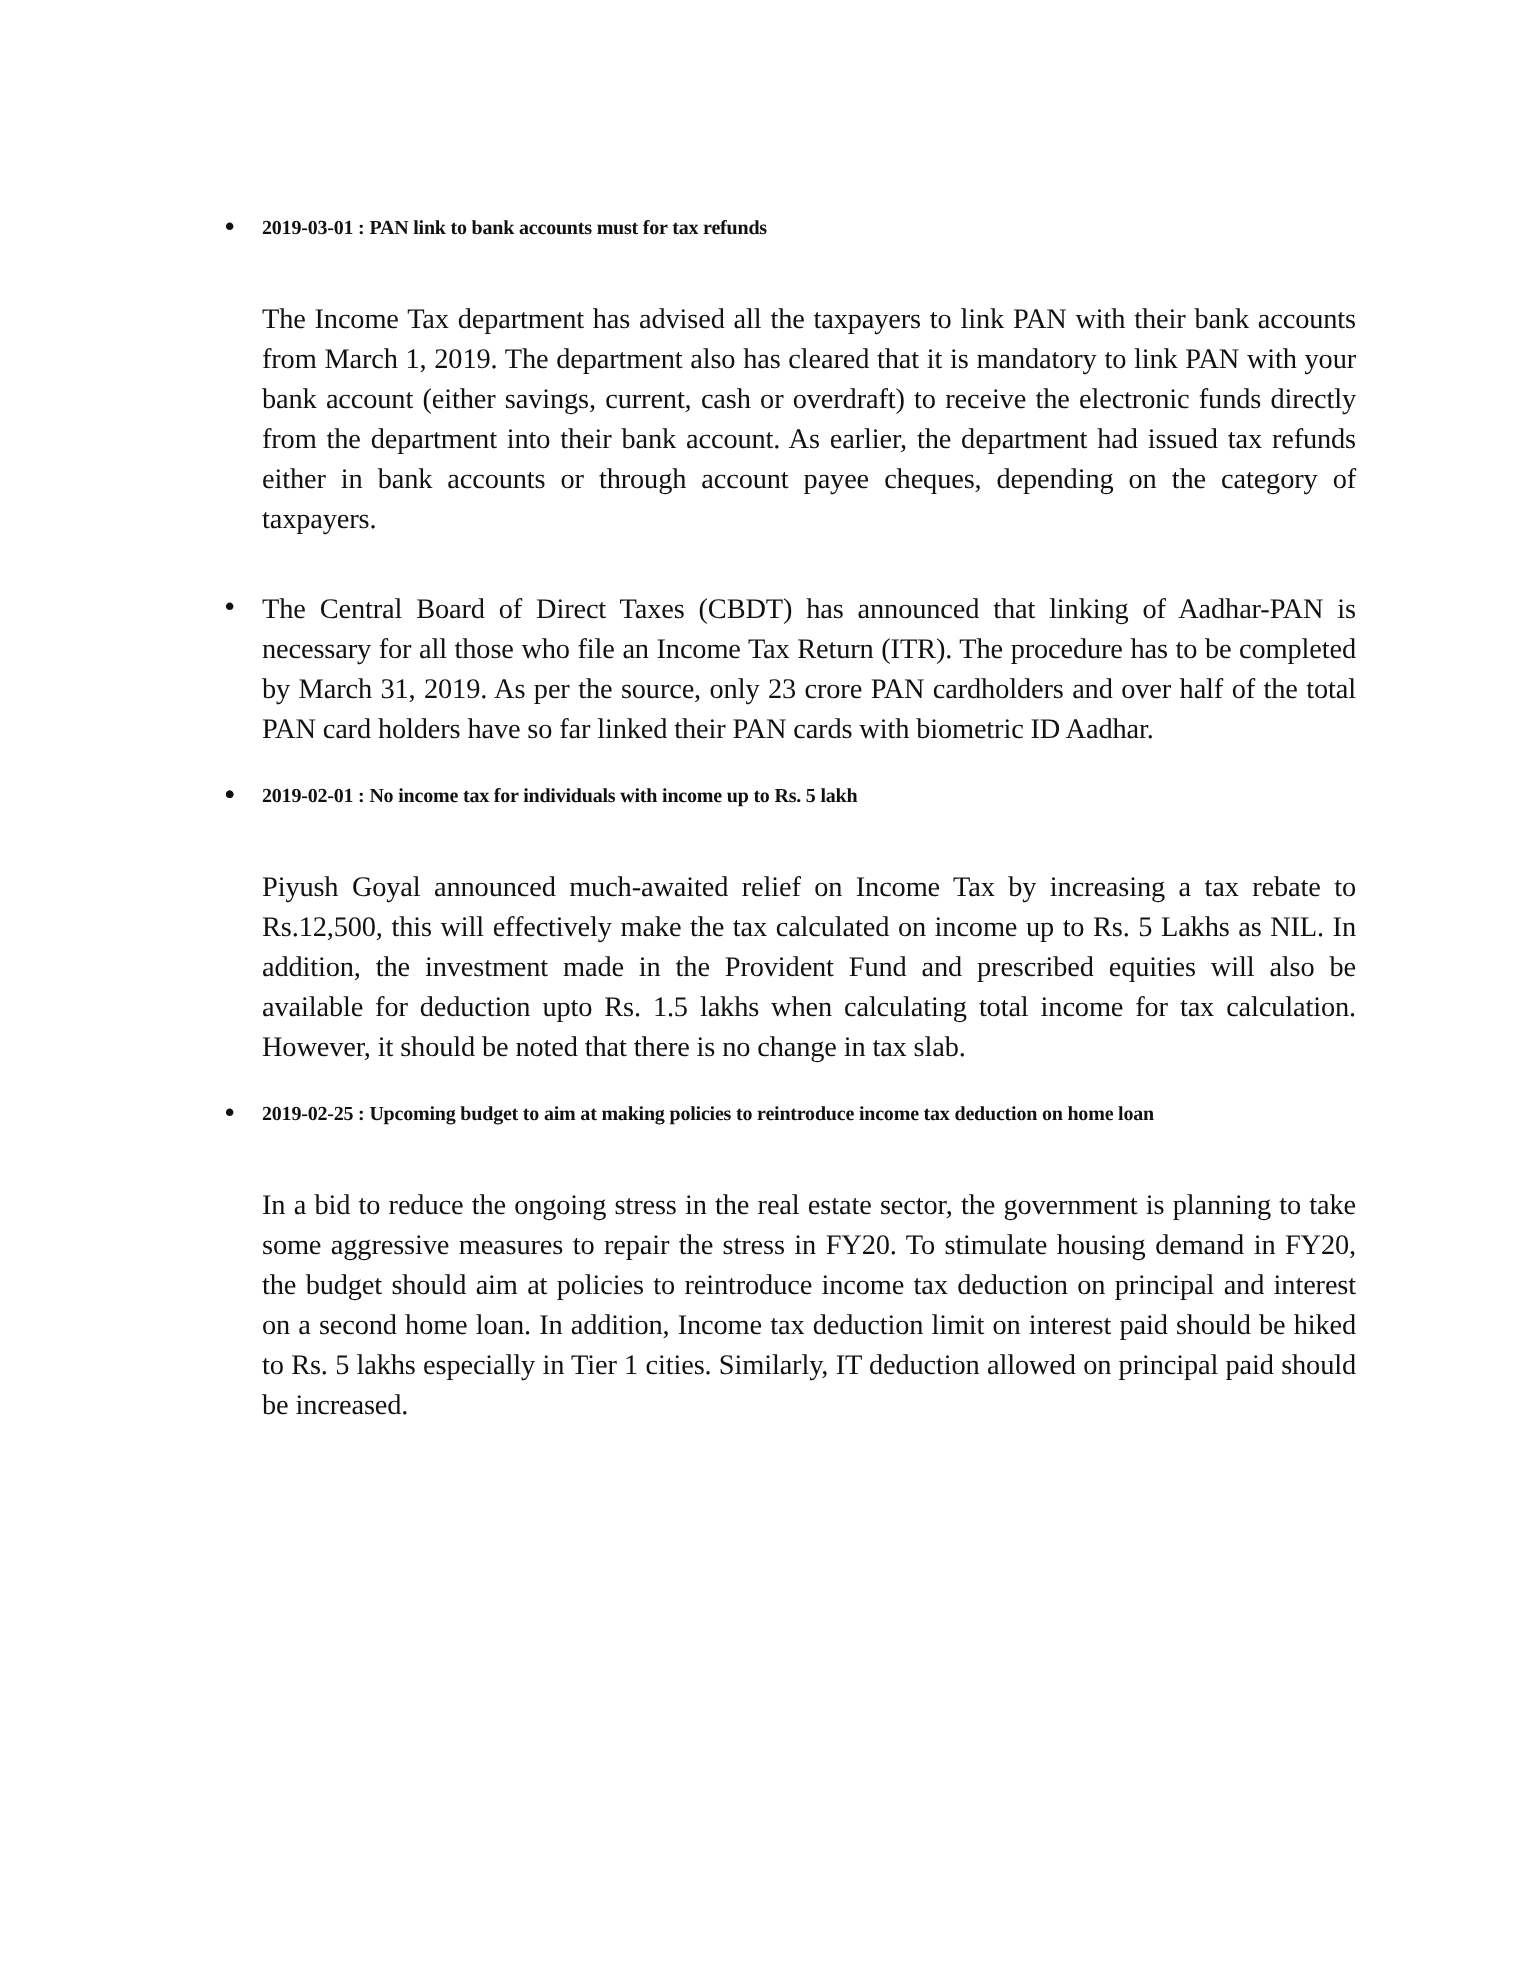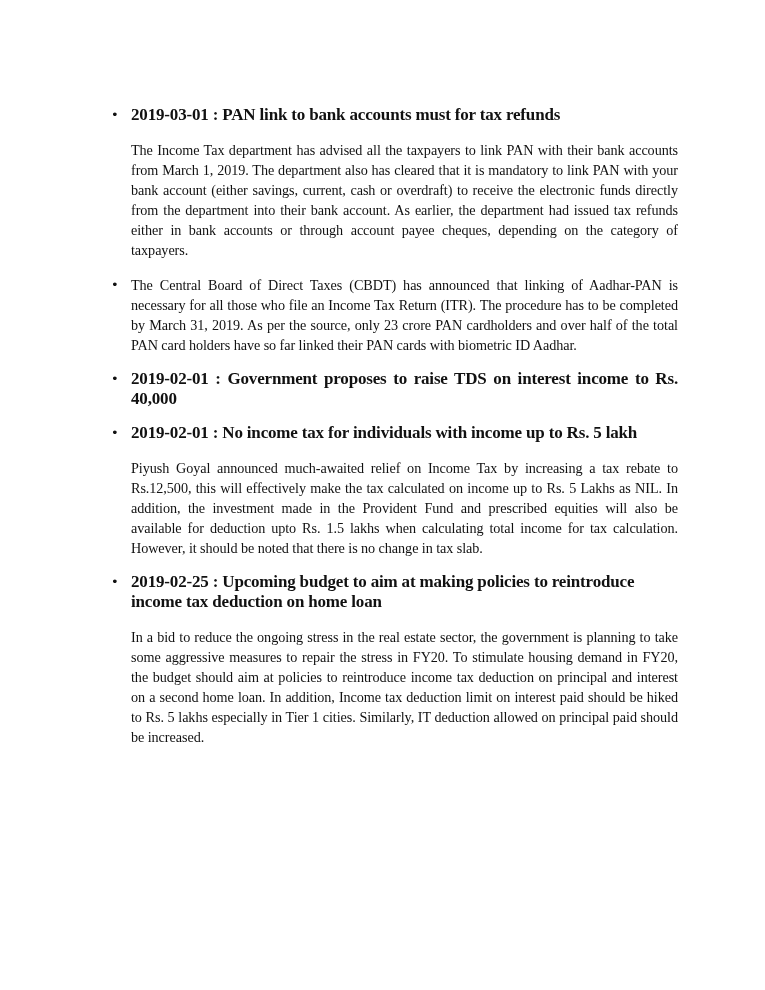--- a/index.html
+++ b/index.html
@@ -41,37 +41,37 @@
     line-height: 20px;
     font-size: 13px;
     color: #111111;
     text-align: left;
     font-family: "DejaVu Sans", sans-serif;
   }
   .item-body {
     margin-left: 23px;
   }
   .news-heading {
-    font-size: 17px;
+    font-size: 10px;
     line-height: 20px;
     font-weight: bold;
     text-align: justify;
     text-justify: inter-word;
     margin: 0;
     letter-spacing: -0.01em;
   }
   .news-heading.tight {
     text-align: left;
   }
   .news-para {
     font-size: 14.2px;
     line-height: 20px;
     text-align: justify;
     text-justify: inter-word;
-    margin: 15px 0 0 0;
+    margin: 25px 0 0 0;
     letter-spacing: -0.005em;
   }
 </style>
 </head>
 <body>
 
 <div class="page">
   <div class="content">
 
     <div class="news-item">
@@ -85,21 +85,20 @@
     <div class="news-item">
       <span class="bullet-marker">•</span>
       <div class="item-body">
         <p class="news-para">The Central Board of Direct Taxes (CBDT) has announced that linking of Aadhar-PAN is necessary for all those who file an Income Tax Return (ITR). The procedure has to be completed by March 31, 2019. As per the source, only 23 crore PAN cardholders and over half of the total PAN card holders have so far linked their PAN cards with biometric ID Aadhar.</p>
       </div>
     </div>
 
     <div class="news-item">
       <span class="bullet-marker">•</span>
       <div class="item-body">
-        <p class="news-heading">2019-02-01 : Government proposes to raise TDS on interest income to Rs. 40,000</p>
       </div>
     </div>
 
     <div class="news-item">
       <span class="bullet-marker">•</span>
       <div class="item-body">
         <p class="news-heading tight">2019-02-01 : No income tax for individuals with income up to Rs. 5 lakh</p>
         <p class="news-para">Piyush Goyal announced much-awaited relief on Income Tax by increasing a tax rebate to Rs.12,500, this will effectively make the tax calculated on income up to Rs. 5 Lakhs as NIL. In addition, the investment made in the Provident Fund and prescribed equities will also be available for deduction upto Rs. 1.5 lakhs when calculating total income for tax calculation. However, it should be noted that there is no change in tax slab.</p>
       </div>
     </div>

